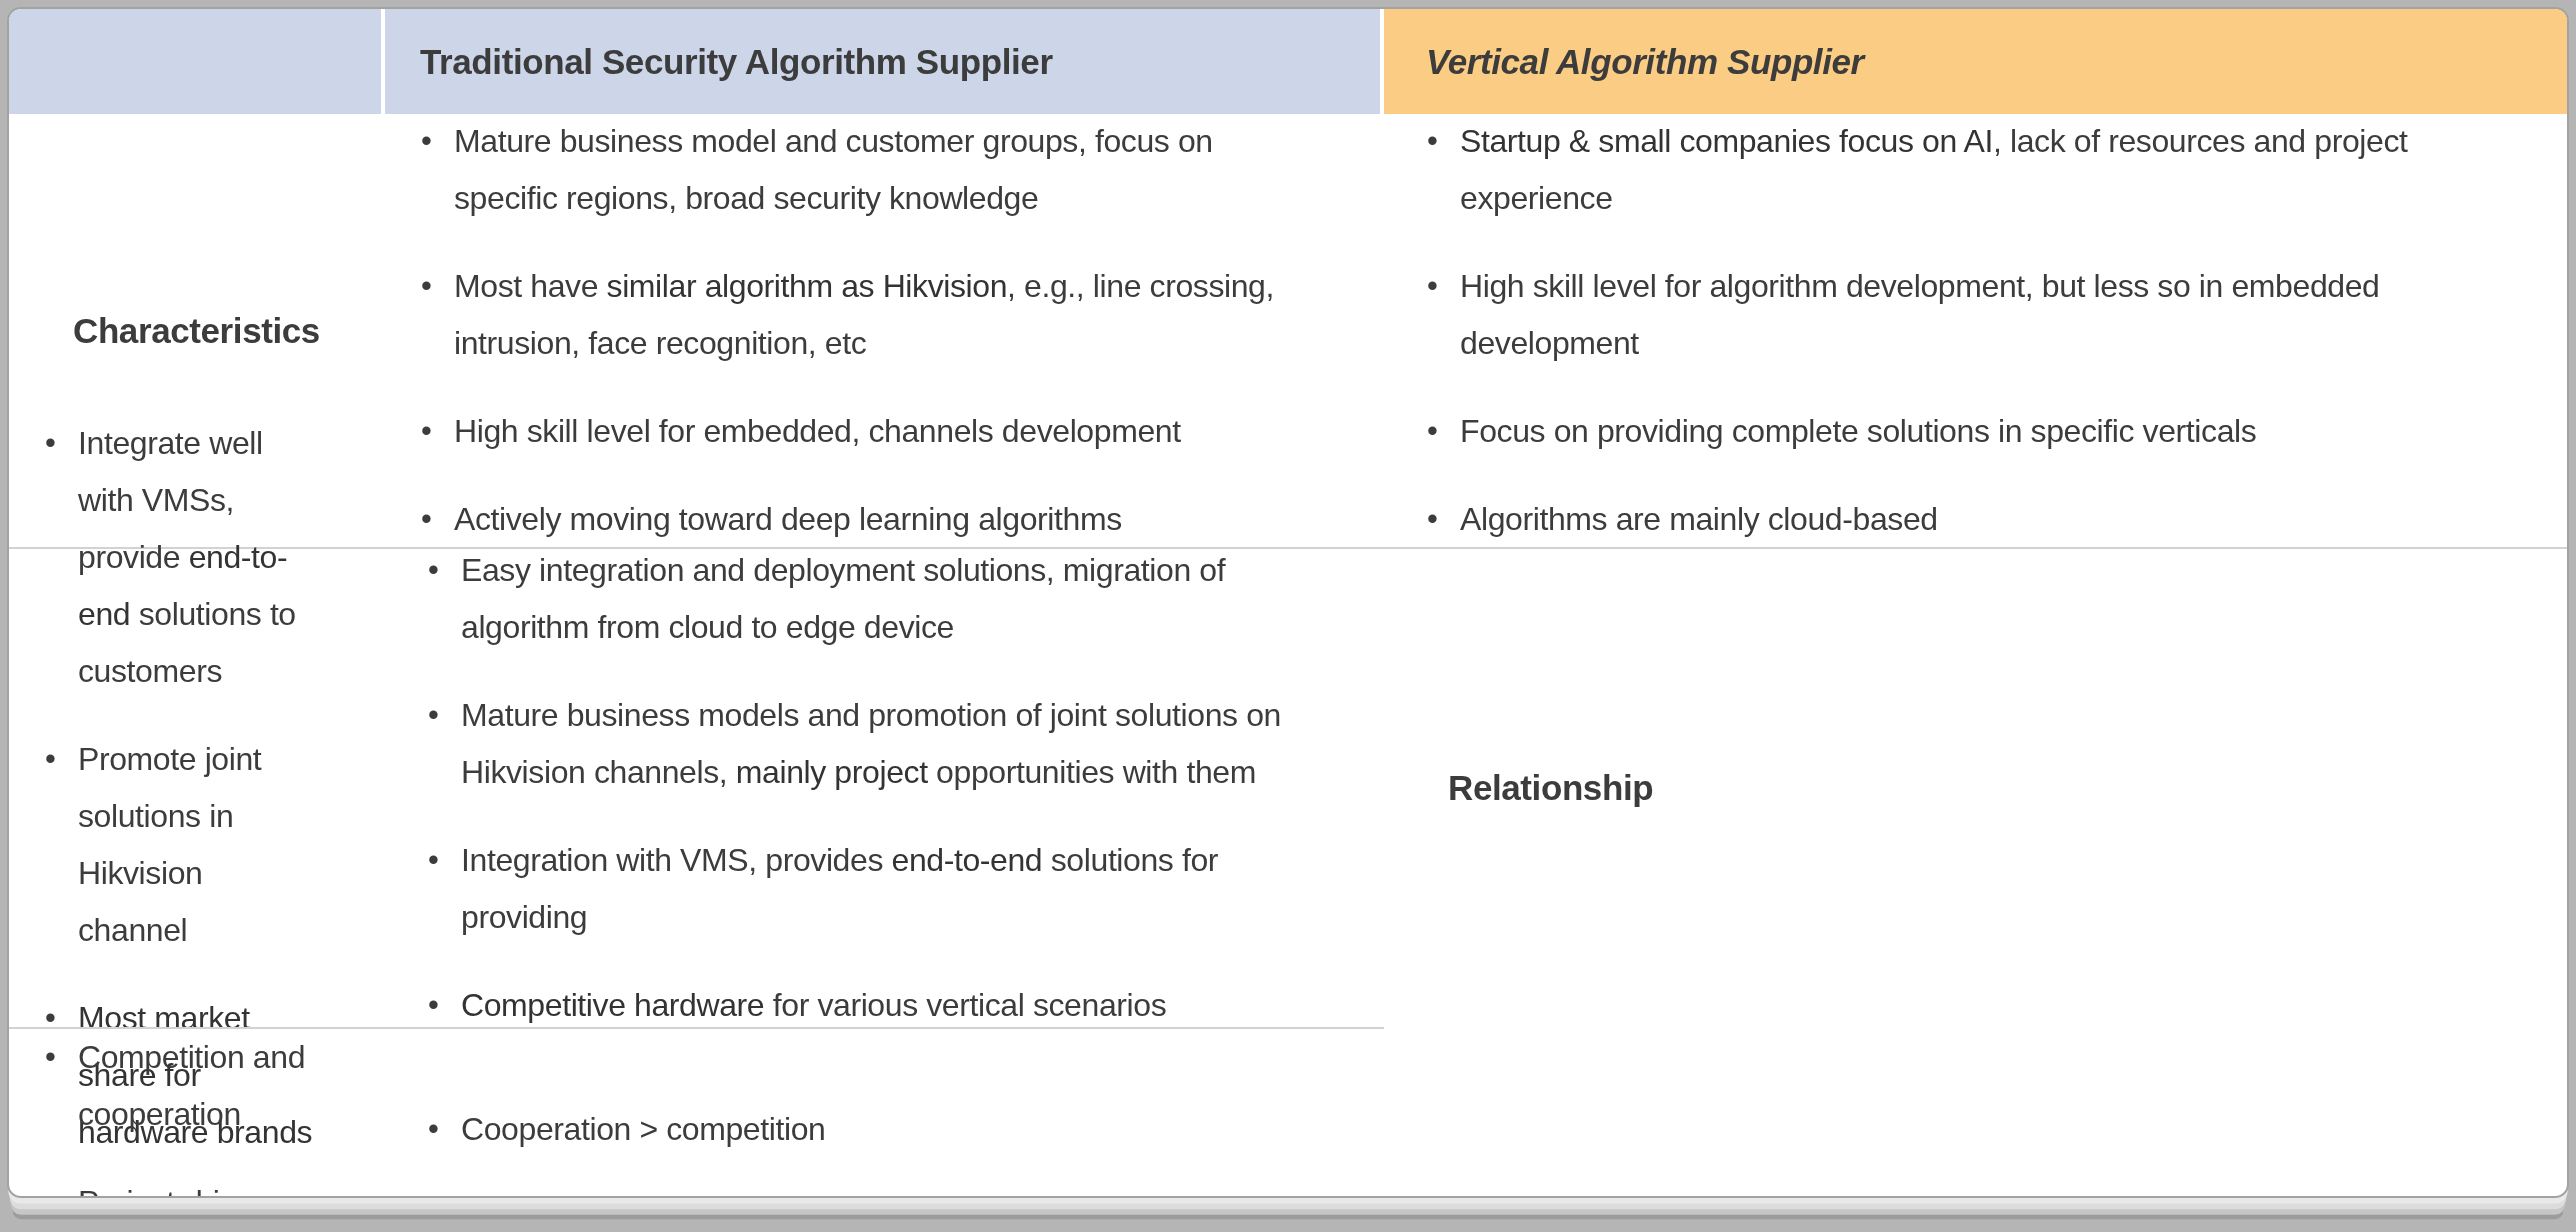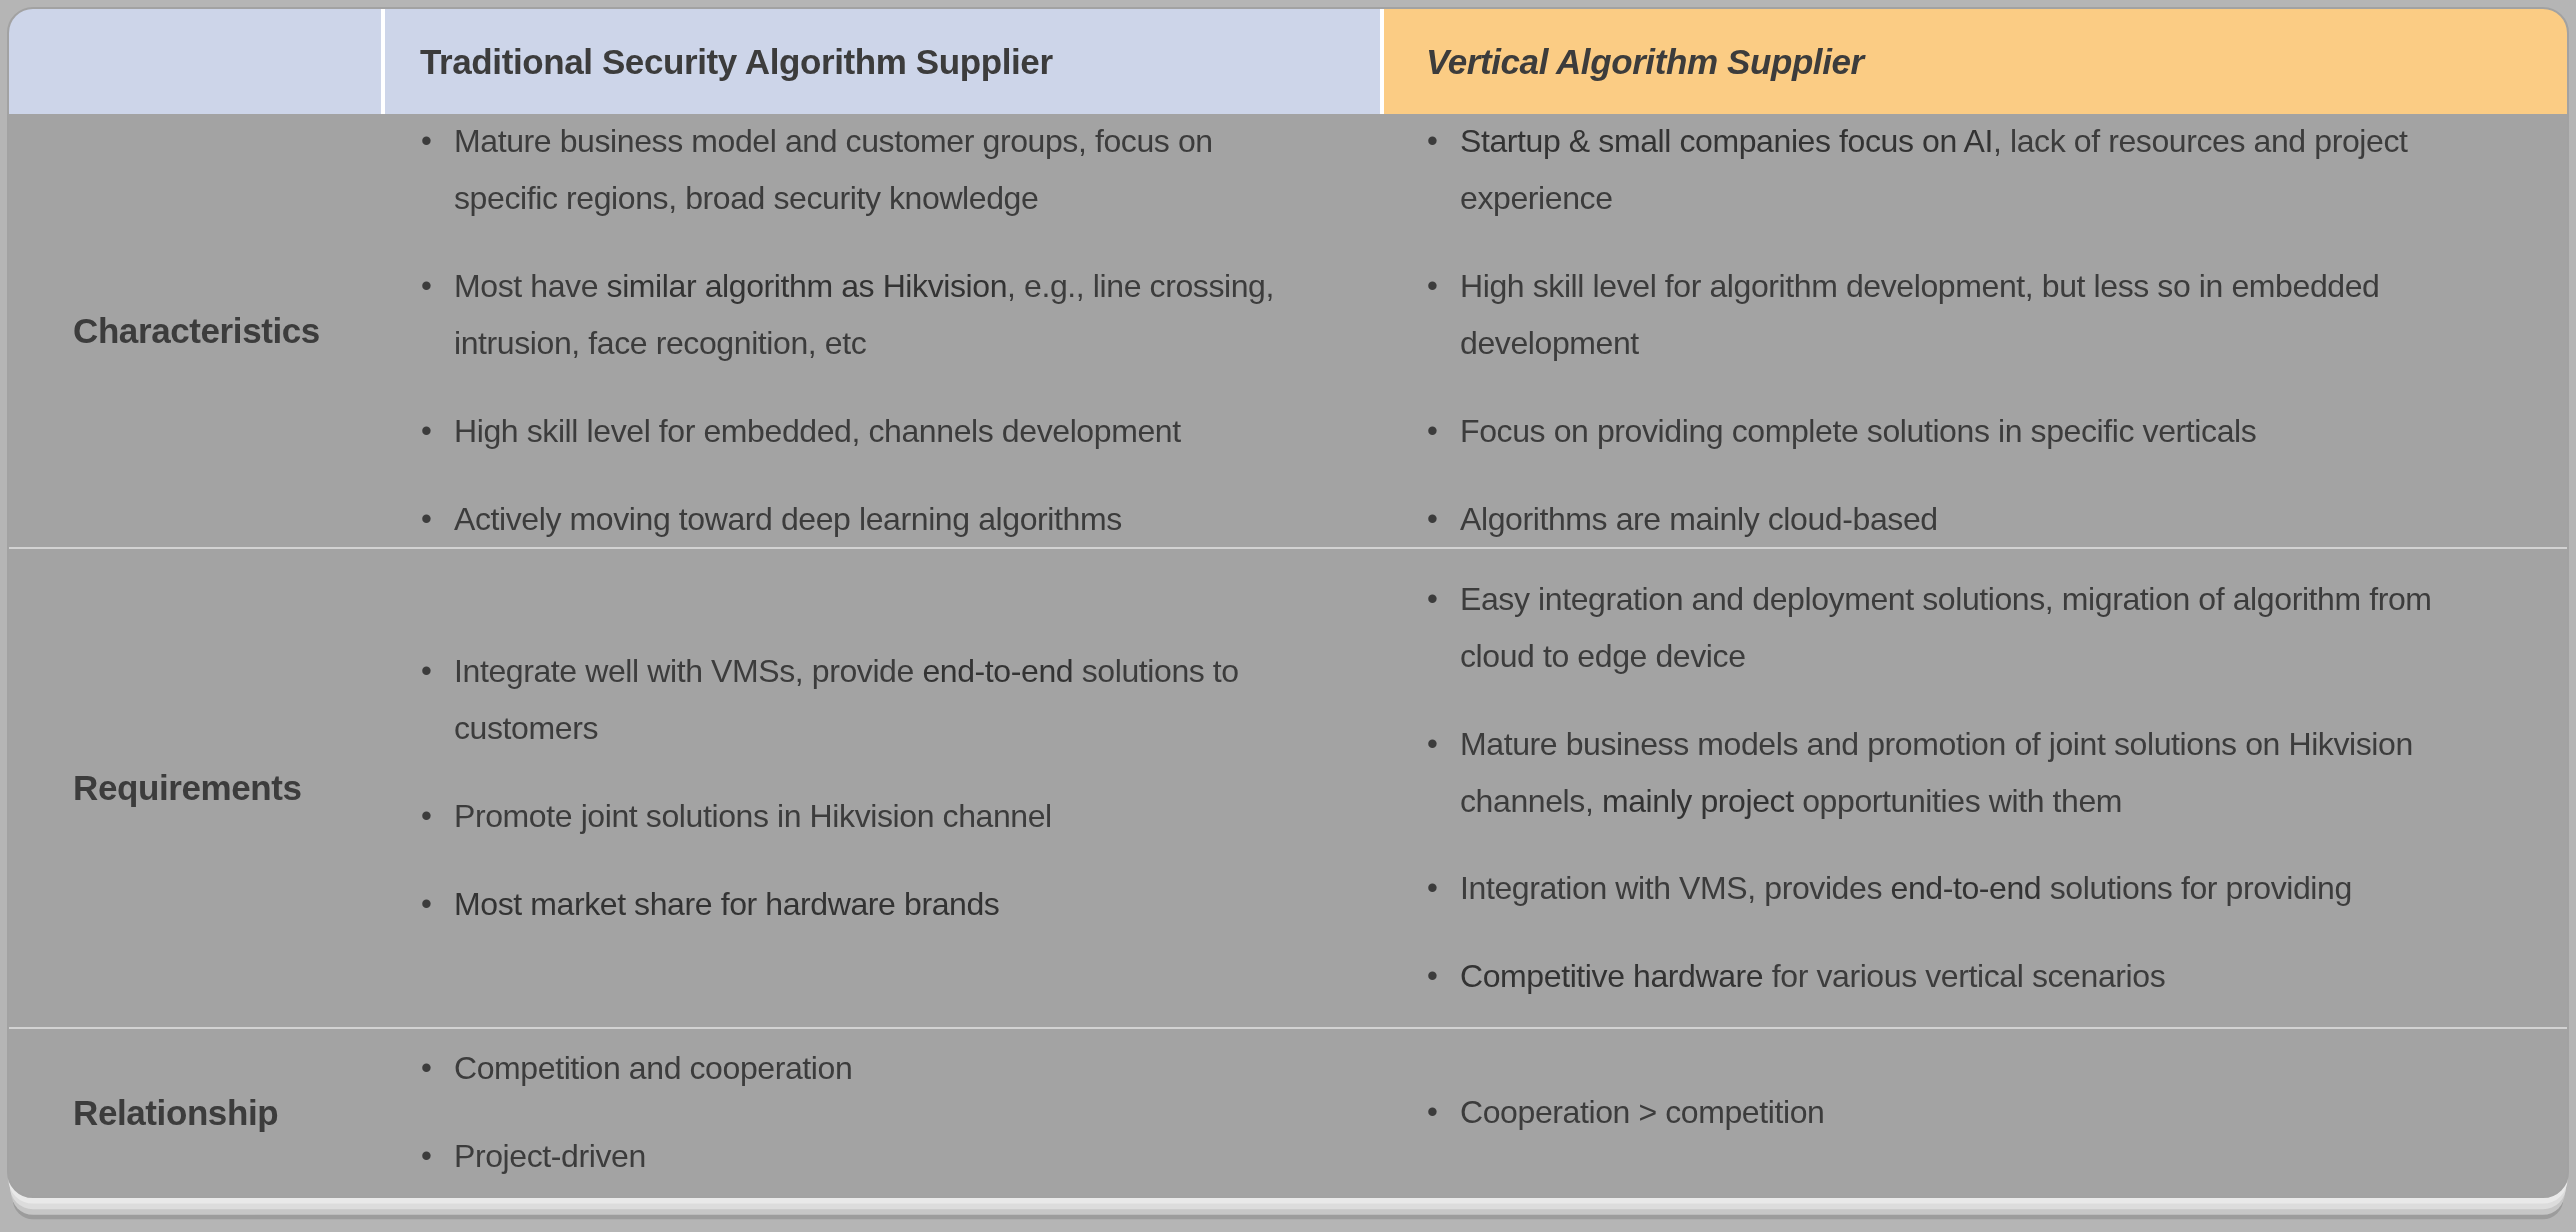--- a/index.html
+++ b/index.html
@@ -8,23 +8,23 @@
     font-family:"Liberation Sans","DejaVu Sans",sans-serif;
     -webkit-font-smoothing:antialiased;
   }
   .stage{
     width:2576px;height:1233px;box-sizing:border-box;
     background:var(--bg,#b5b5b5);
     padding:7px 7px 35px 7px;
   }
   .card{
     width:100%;height:100%;box-sizing:border-box;
-    background:#a3a3a3;
+    background:#ffffff;
     border:2.1px solid var(--card-border,#a2a2a2);
-    border-radius:26px;
+    border-radius:14px;
     box-shadow:
       0 7px 0 -1.4px #e9e9e9,
       0 14px 0 -2.8px #dcdcdc,
       0 21px 0 -4.2px #c6c6c6,
       0 27px 0 -5.7px #9c9c9c;
     overflow:hidden;
   }
   .tbl{
     display:grid;height:100%;
     grid-template-columns:376px 999px 1fr;
@@ -101,23 +101,20 @@
               <span class="dot">•</span>
               <span class="txt"><span>Focus on providing complete solutions in specific verticals</span></span>
             </div>
             <div class="bullet">
               <span class="dot">•</span>
               <span class="txt"><span>Algorithms are mainly cloud-based</span></span>
             </div>
           </div>
       </div>
 
-      <div class="cell labelcell rdiv">
-        <span>Requirements</span>
-      </div>
       <div class="cell bodycell col2pad rdiv">
         <div class="list">
             <div class="bullet">
               <span class="dot">•</span>
               <span class="txt"><span>Integrate well with VMSs, provide </span><b>end-to-end</b><span> solutions to customers</span></span>
             </div>
             <div class="bullet">
               <span class="dot">•</span>
               <span class="txt"><span>Promote joint solutions in Hikvision channel</span></span>
             </div>

